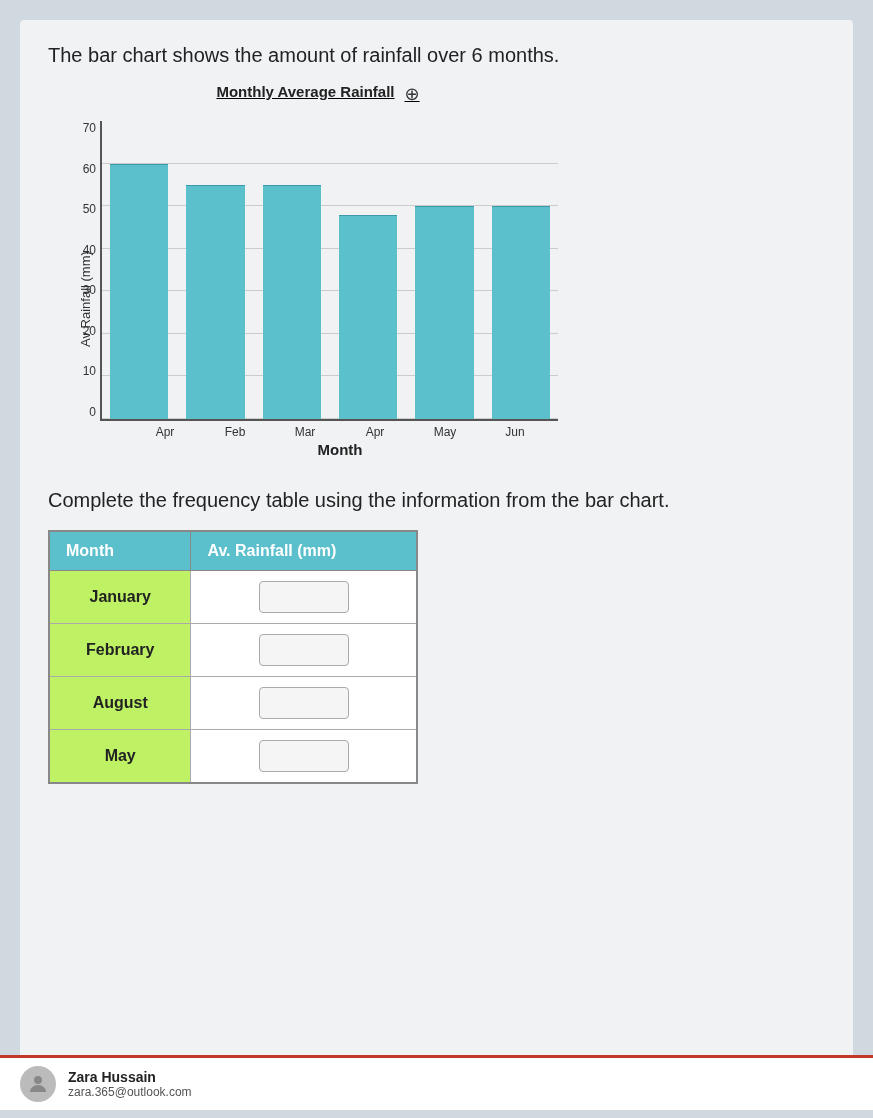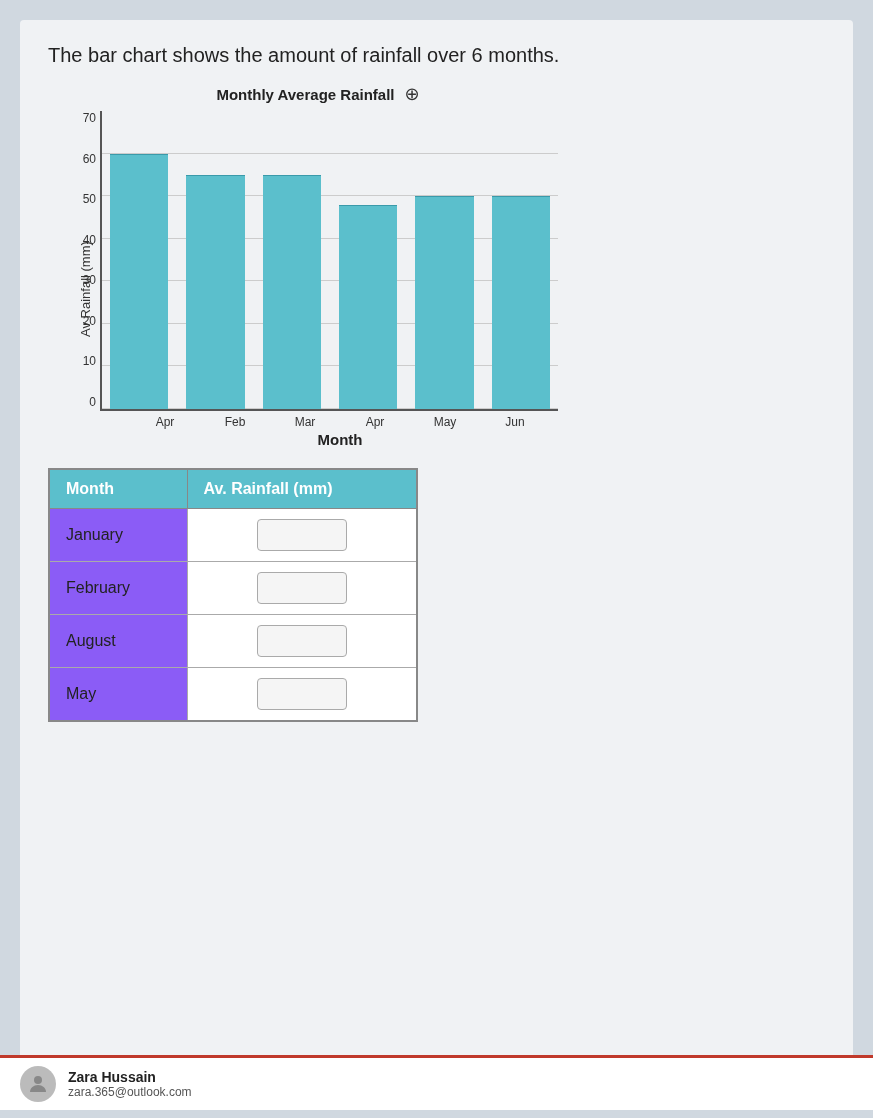--- a/index.html
+++ b/index.html
@@ -24,24 +24,24 @@
     }
     
     .chart-container {
       position: relative;
       width: 480px;
       margin: 0 auto 0 30px;
       margin-bottom: 0;
     }
     .chart-title-row {
       display: flex;
-      align-items: center;
       justify-content: center;
-      margin-bottom: 6px;
+      margin-bottom: 16px;
       position: relative;
+      text-decoration: underline;
     }
     .chart-title {
       font-size: 15px;
       font-weight: 600;
       color: #222;
       text-align: center;
     }
     .zoom-icon {
       margin-left: 10px;
       font-size: 18px;
@@ -151,22 +151,23 @@
       border: 1px solid #888;
     }
     .freq-table td {
       padding: 10px 16px;
       font-size: 16px;
       color: #222;
       border: 1px solid #aaa;
       background: #fff;
     }
     .freq-table td:first-child {
-      background: #8b5cf6;
-      font-weight: 400;
+      background: #bef264;
+      font-weight: 700;
+      text-align: center;
     }
     .input-cell {
       text-align: center;
     }
     .freq-input {
       width: 90px;
       height: 32px;
       border: 1.5px solid #aaa;
       border-radius: 4px;
       background: #f5f5f5;
@@ -253,20 +254,21 @@
             <div class="x-label">Mar</div>
             <div class="x-label">Apr</div>
             <div class="x-label">May</div>
             <div class="x-label">Jun</div>
           </div>
         <div class="x-axis-label">Month</div>
       </div>
     </div>
   </div>
 
+  <p class="instruction-text">Complete the frequency table using the information from the bar chart.</p>
 
   <table class="freq-table">
     <thead>
       <tr>
         <th>Month</th>
         <th>Av. Rainfall (mm)</th>
       </tr>
     </thead>
     <tbody id="table-body">
     <tr>

